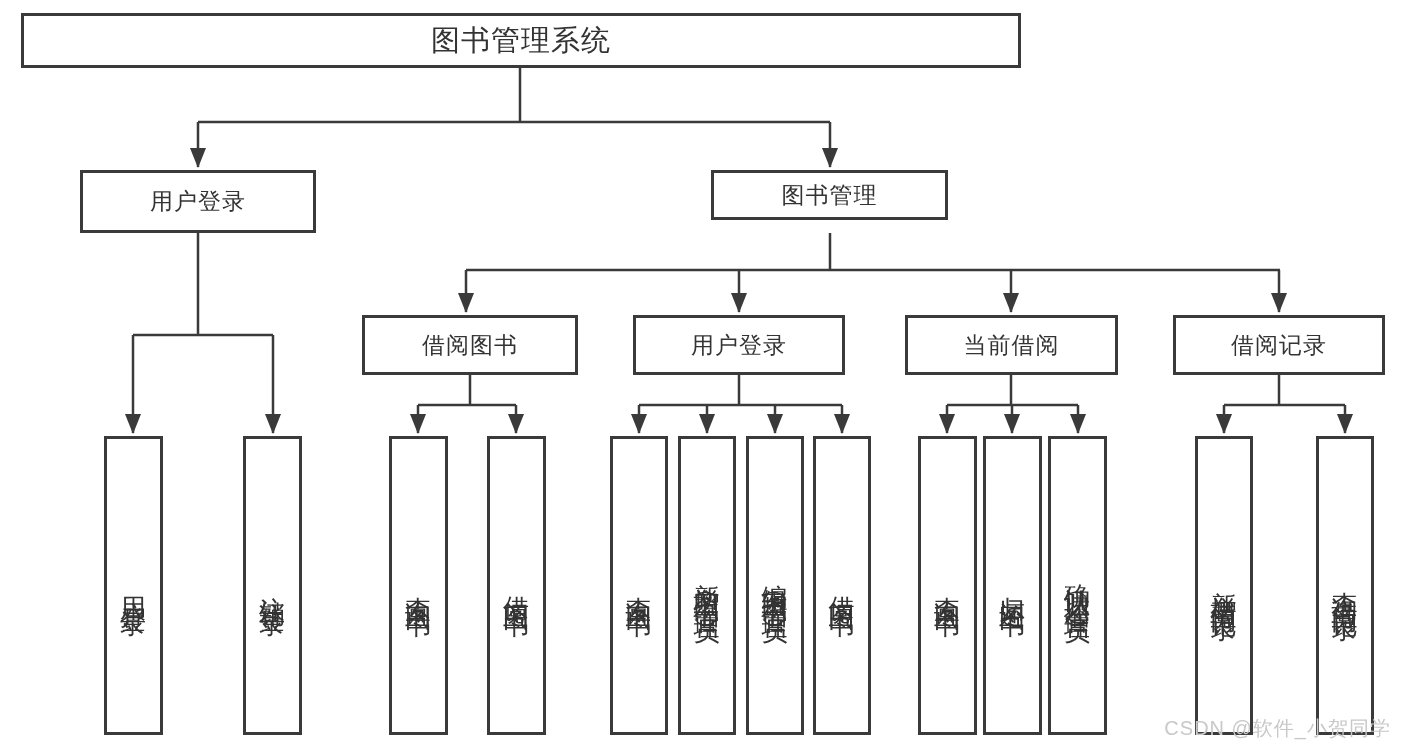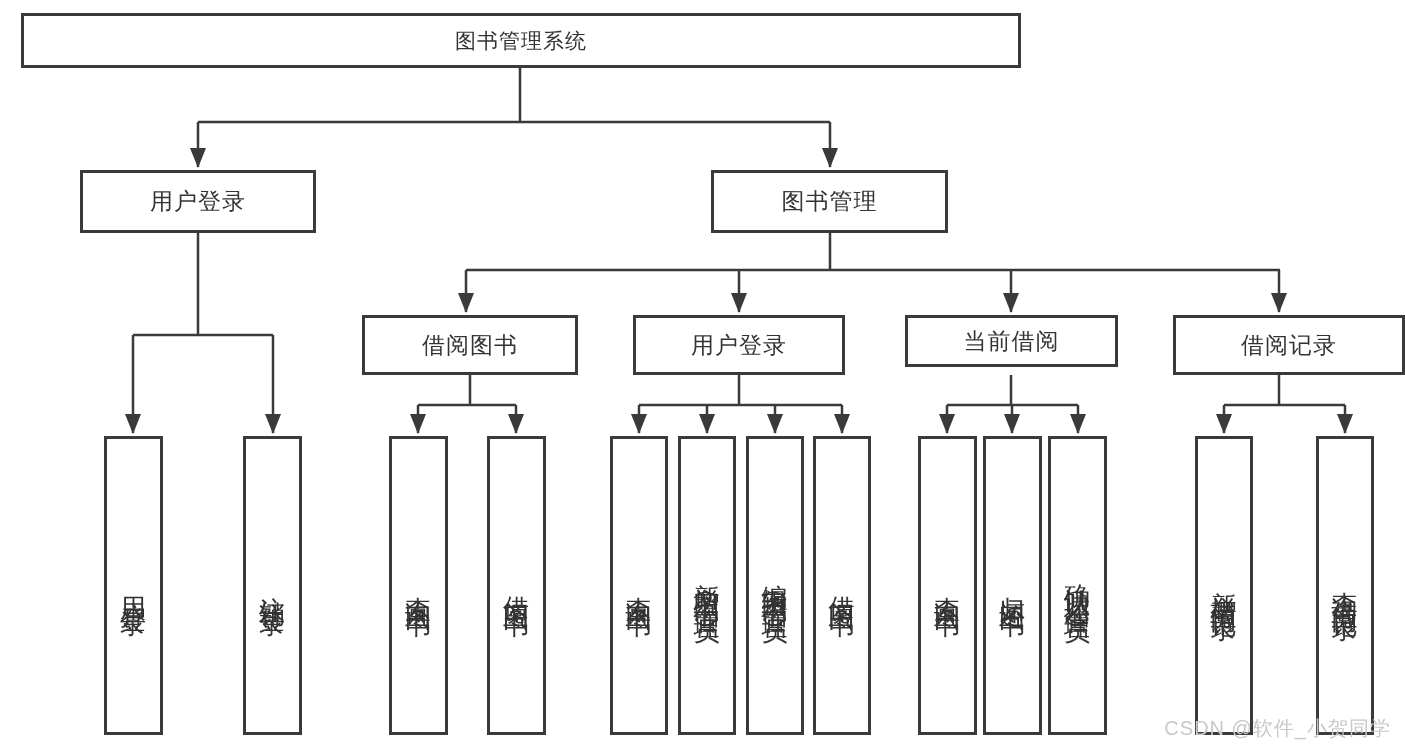--- a/index.html
+++ b/index.html
@@ -18,21 +18,21 @@
     background:#ffffff;
     border:3px solid #3a3a3a;
     display:flex;align-items:center;justify-content:center;
     z-index:2;
   }
   .hlabel{
     font-size:23px;
     letter-spacing:1px;
     white-space:nowrap;
   }
-  .root .hlabel{font-size:21px;}
+  .root .hlabel{font-size:29px;}
   .vtext{
     writing-mode:vertical-rl;
     text-orientation:mixed;
     font-size:26px;
     line-height:1;
     letter-spacing:5px;
     white-space:nowrap;
   }
   .watermark{
     position:absolute;
@@ -92,34 +92,34 @@
     </g>
   </svg>
 
   <div class="box root" style="left:21px;top:13px;width:1000px;height:55px;">
     <span class="hlabel">图书管理系统</span>
   </div>
 
   <div class="box" style="left:80px;top:170px;width:236px;height:63px;">
     <span class="hlabel">用户登录</span>
   </div>
-  <div class="box" style="left:711px;top:170px;width:237px;height:63px;">
+  <div class="box" style="left:711px;top:170px;width:237px;height:50px;">
     <span class="hlabel">图书管理</span>
   </div>
 
   <div class="box" style="left:362px;top:315px;width:216px;height:60px;">
     <span class="hlabel">借阅图书</span>
   </div>
   <div class="box" style="left:633px;top:315px;width:212px;height:60px;">
     <span class="hlabel">用户登录</span>
   </div>
-  <div class="box" style="left:905px;top:315px;width:213px;height:52px;">
+  <div class="box" style="left:905px;top:315px;width:213px;height:60px;">
     <span class="hlabel">当前借阅</span>
   </div>
-  <div class="box" style="left:1173px;top:315px;width:232px;height:60px;">
+  <div class="box" style="left:1173px;top:315px;width:212px;height:60px;">
     <span class="hlabel">借阅记录</span>
   </div>
 
   <div class="box" style="left:104px;top:436px;width:59px;height:299px;">
     <span class="vtext">用户登录</span>
   </div>
   <div class="box" style="left:243px;top:436px;width:59px;height:299px;">
     <span class="vtext">注销登录</span>
   </div>
 

